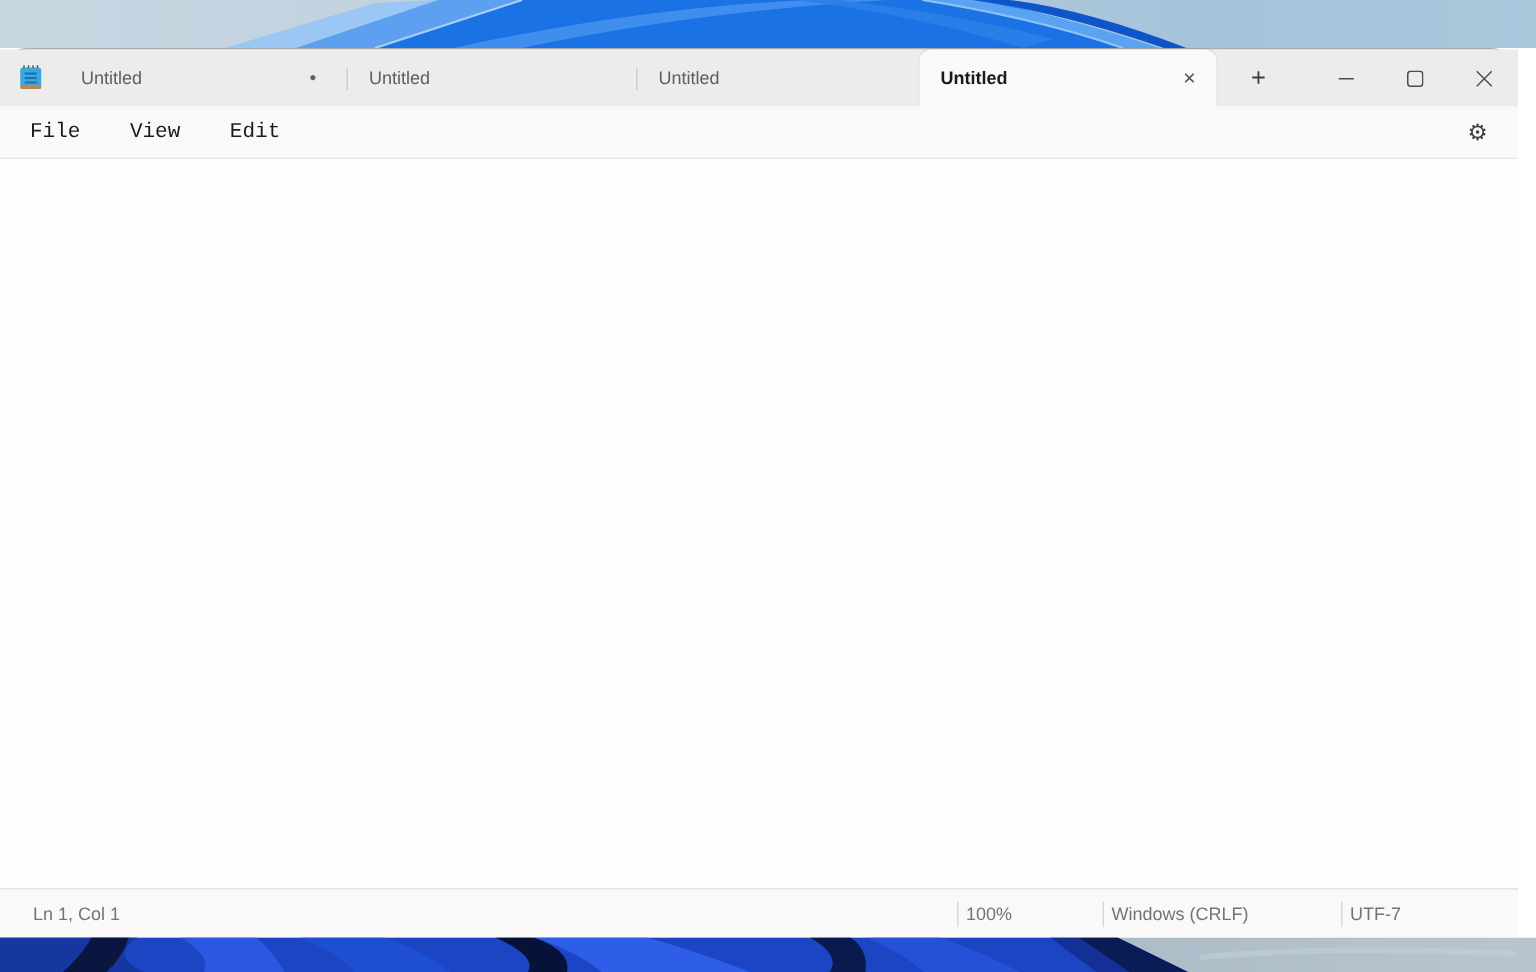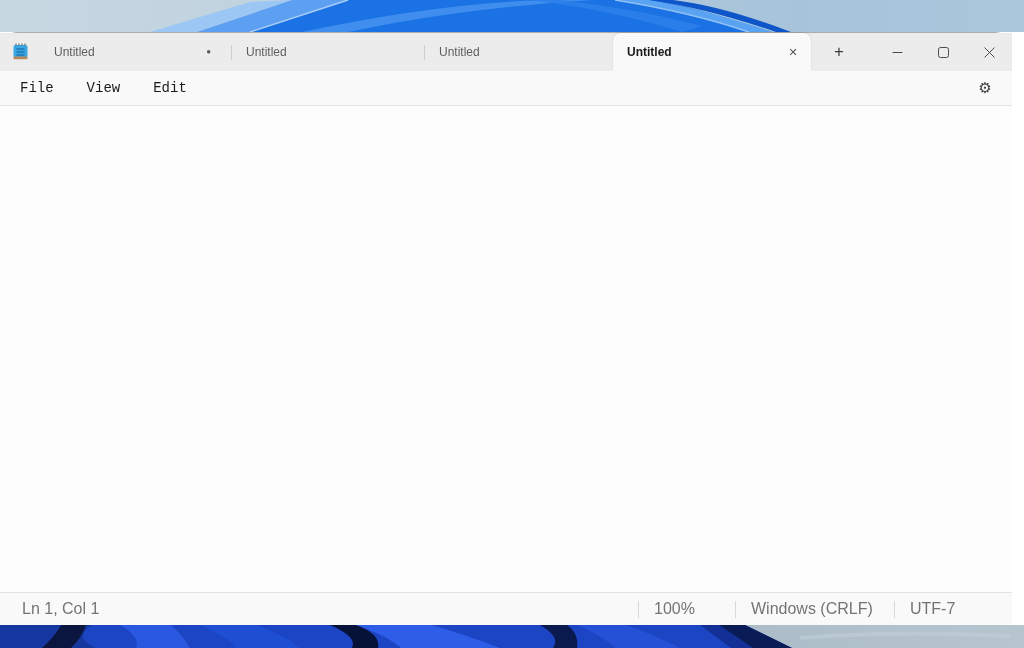--- a/index.html
+++ b/index.html
@@ -69,25 +69,25 @@
     display:flex; align-items:center; justify-content:center;
     font-size:15px; color:#3f3f3f;
   }
 
   
   .editor { flex:1 1 auto; background:#fdfdfd; outline:none; padding:4px 10px; font-size:14px; color:#1a1a1a; }
 
   
   .statusbar {
     height:33px; background:#f9f9f9; border-top:1px solid #e3e3e3;
-    display:flex; align-items:center; font-size:16px; color:#747474; flex:0 0 auto;
+    display:flex; align-items:center; font-size:12px; color:#747474; flex:0 0 auto;
   }
   .status-left { padding-left:22px; flex:1 1 auto; }
   .status-cell {
-    height:17px; display:flex; align-items:center; padding-left:15px;
+    height:17px; display:flex; align-items:center; padding-left:5px;
     border-left:1px solid #d9d9d9; flex:0 0 auto;
   }
   .cell-zoom { width:97px; }
   .cell-eol  { width:159px; }
   .cell-enc  { width:118px; }
 </style>
 </head>
 <body>
 
 <div class="screen">

